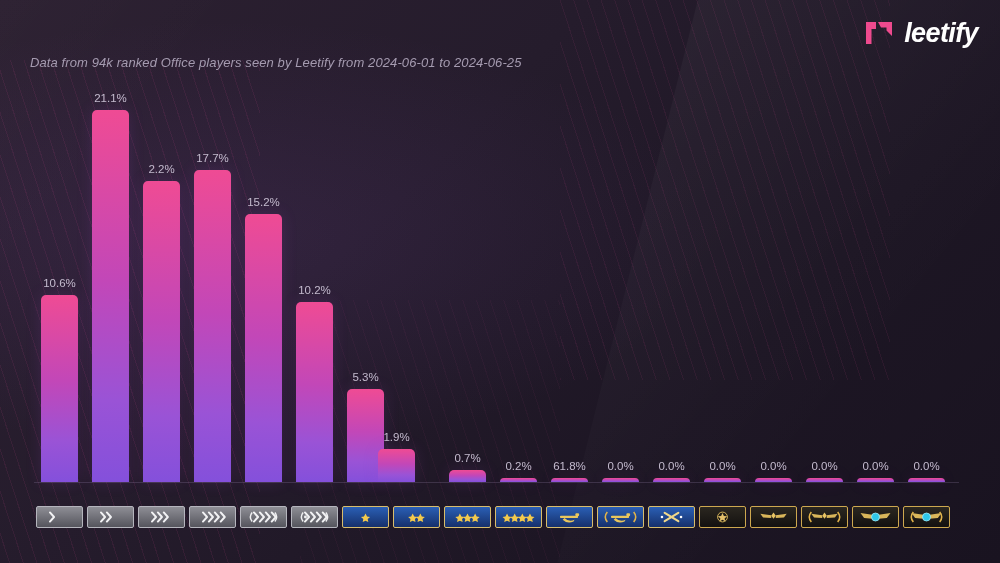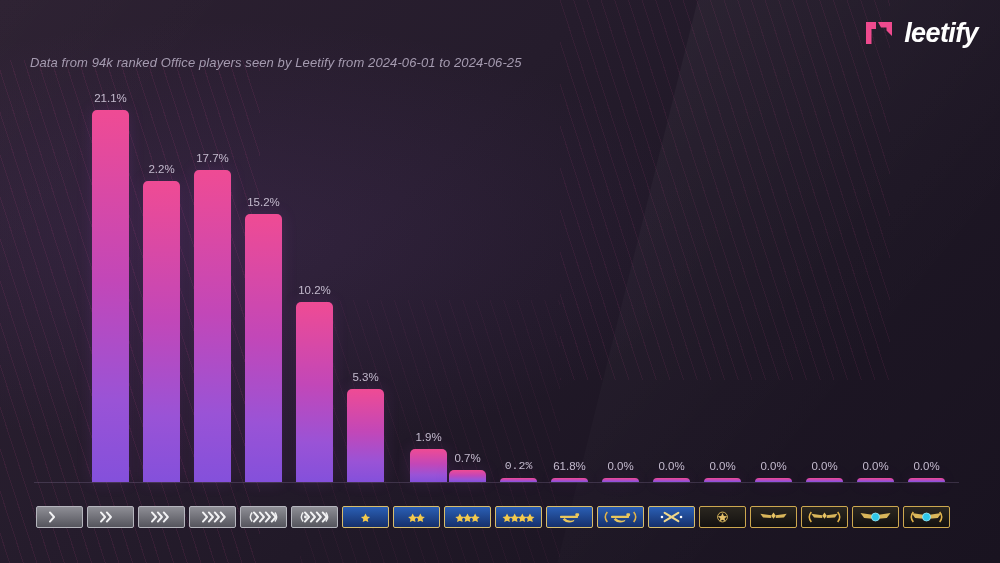--- a/index.html
+++ b/index.html
@@ -113,20 +113,24 @@
         <path d="M1 2 L11 2 L11 9 L6.5 9 L6.5 24 L1 24 Z" fill="#ee4a8e"></path>
         <path d="M13 2 L27 2 L27 16 L21.5 10.5 L21.5 7.5 L16 7.5 Z" fill="#ee4a8e"></path>
       </svg>
       <span class="brand-name">leetify</span>
     </div>
   </div>
 
   <div class="plot">
     <div class="axis-line"></div>
     <div class="bars" id="bars">
+        <div class="bar-slot" style="left: 0px;">
+          <div class="bar" title="Silver I: 10.6%" style="height: 186.882px;"></div>
+          <div class="bar-label" style="bottom: 192.882px;">10.6%</div>
+        </div>
         <div class="bar-slot" style="left: 51px;">
           <div class="bar" title="Silver II: 21.1%" style="height: 372px;"></div>
           <div class="bar-label" style="bottom: 378px;">21.1%</div>
         </div>
         <div class="bar-slot" style="left: 102px;">
           <div class="bar" title="Silver III: 17.1%" style="height: 301.479px;"></div>
           <div class="bar-label" style="bottom: 307.479px;">2.2%</div>
         </div>
         <div class="bar-slot" style="left: 153px;">
           <div class="bar" title="Silver IV: 17.7%" style="height: 312.057px;"></div>
@@ -137,29 +141,29 @@
           <div class="bar-label" style="bottom: 273.981px;">15.2%</div>
         </div>
         <div class="bar-slot" style="left: 255px;">
           <div class="bar" title="Silver Elite Master: 10.2%" style="height: 179.829px;"></div>
           <div class="bar-label" style="bottom: 185.829px; margin-top: 34px;">10.2%</div>
         </div>
         <div class="bar-slot" style="left: 306px;">
           <div class="bar" title="Gold Nova I: 5.3%" style="height: 93.4408px;"></div>
           <div class="bar-label" style="bottom: 99.4408px;">5.3%</div>
         </div>
-        <div class="bar-slot" style="left: 369px; text-decoration: underline;">
+        <div class="bar-slot" style="left: 337px; text-decoration: underline;">
           <div class="bar" title="Gold Nova II: 1.9%" style="height: 33.4976px;"></div>
           <div class="bar-label" style="bottom: 39.4976px;">1.9%</div>
         </div>
         <div class="bar-slot" style="left: 408px;">
           <div class="bar" title="Gold Nova III: 0.7%" style="height: 12.3412px;"></div>
           <div class="bar-label" style="bottom: 18.3412px;">0.7%</div>
         </div>
-        <div class="bar-slot" style="left: 459px; font-family: Liberation Mono, monospace;">
+        <div class="bar-slot" style="left: 459px;">
           <div class="bar" title="Gold Nova Master: 0.2%" style="height: 4px;"></div>
           <div class="bar-label" style="bottom: 10px;">0.2%</div>
         </div>
         <div class="bar-slot" style="left: 510px;">
           <div class="bar" title="Master Guardian I: 0.1%" style="height: 4px;"></div>
           <div class="bar-label" style="bottom: 10px;">61.8%</div>
         </div>
         <div class="bar-slot" style="left: 561px;">
           <div class="bar" title="Master Guardian II: 0.0%" style="height: 4px;"></div>
           <div class="bar-label" style="bottom: 10px;">0.0%</div>

